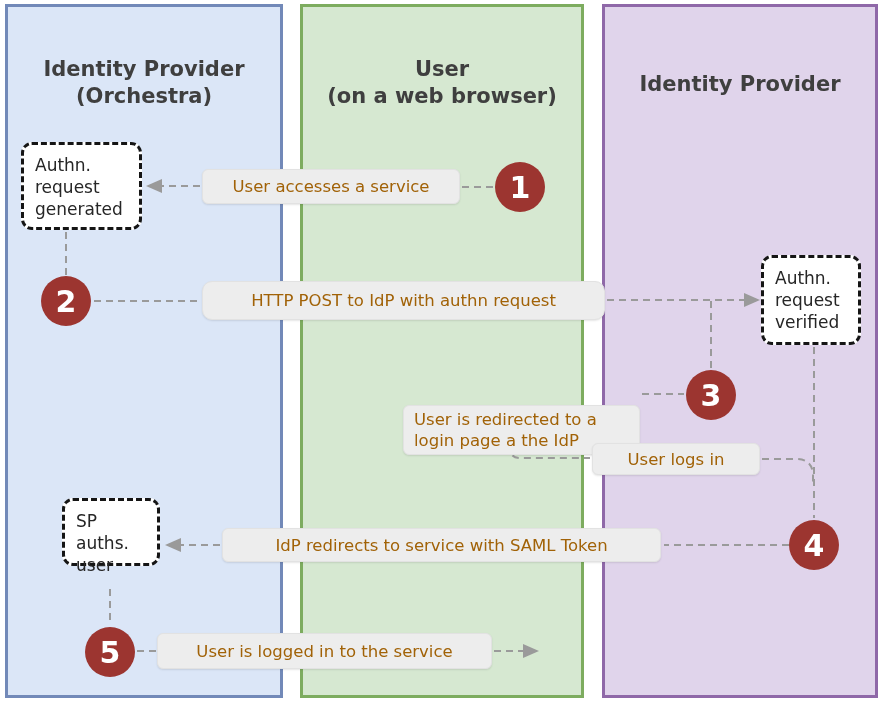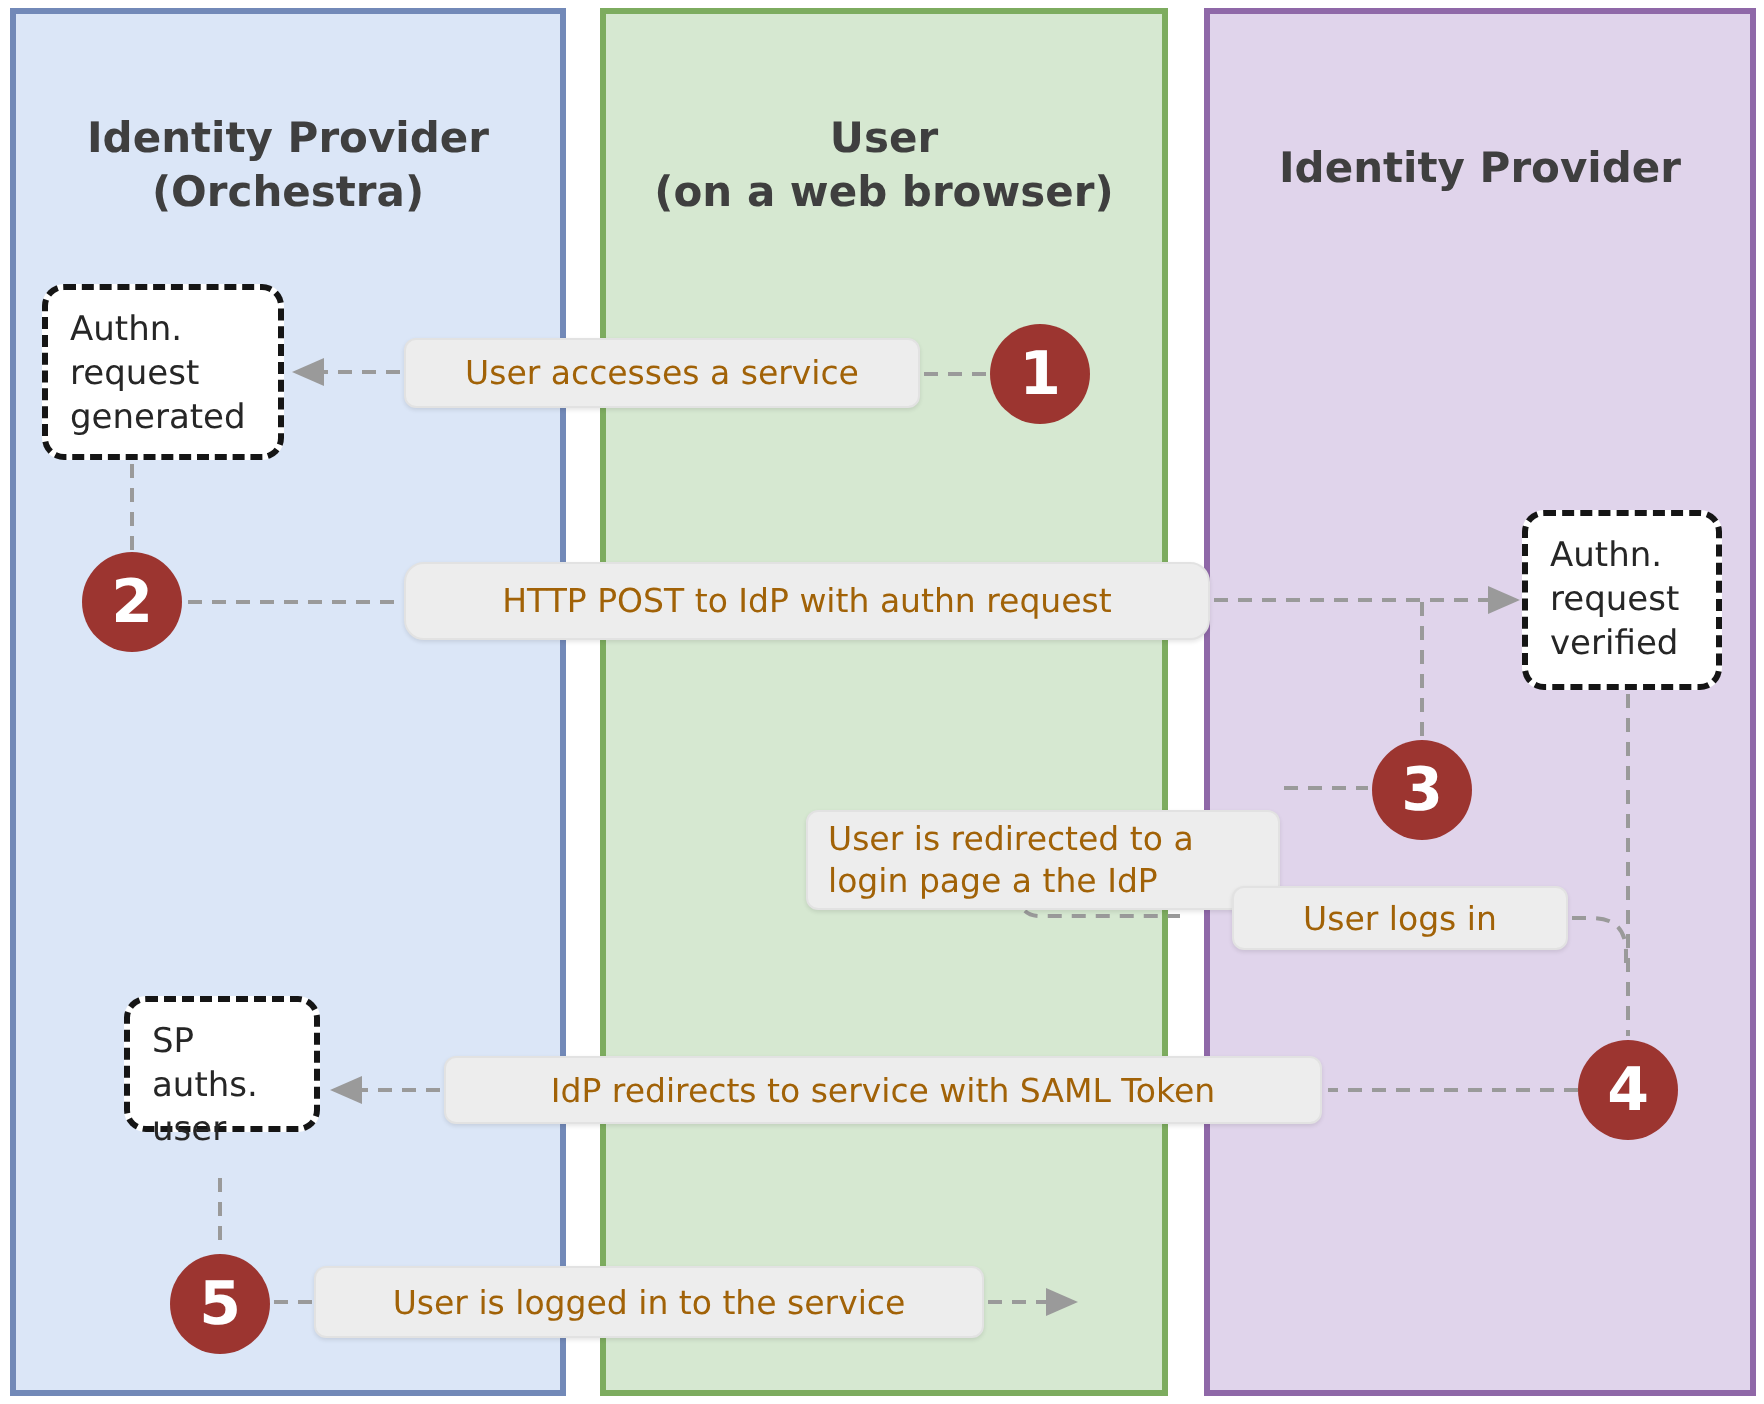--- a/index.html
+++ b/index.html
@@ -111,21 +111,21 @@
     <span>auths.</span>
     <span>user</span>
   </div>
 
   <div class="pill" style="left:202px;top:169px;width:258px;height:35px;">User accesses a service</div>
   <div class="pill" style="left:202px;top:281px;width:403px;height:39px;border-radius:10px;">HTTP POST to IdP with authn request</div>
   <div class="pill twoline" style="left:403px;top:369px;width:237px;height:50px;margin-top:36px;">
     <span>User is redirected to a</span>
     <span>login page a the IdP</span>
   </div>
-  <div class="pill" style="left:616px;top:443px;width:168px;height:32px;">User logs in</div>
+  <div class="pill" style="left:592px;top:443px;width:168px;height:32px;">User logs in</div>
   <div class="pill" style="left:222px;top:528px;width:439px;height:34px;">IdP redirects to service with SAML Token</div>
   <div class="pill" style="left:157px;top:633px;width:335px;height:36px;">User is logged in to the service</div>
 
   <div class="step" style="left:495px;top:162px;">1</div>
   <div class="step" style="left:41px;top:276px;">2</div>
   <div class="step" style="left:686px;top:370px;">3</div>
   <div class="step" style="left:789px;top:520px;">4</div>
   <div class="step" style="left:85px;top:627px;">5</div>
 
 </div>

